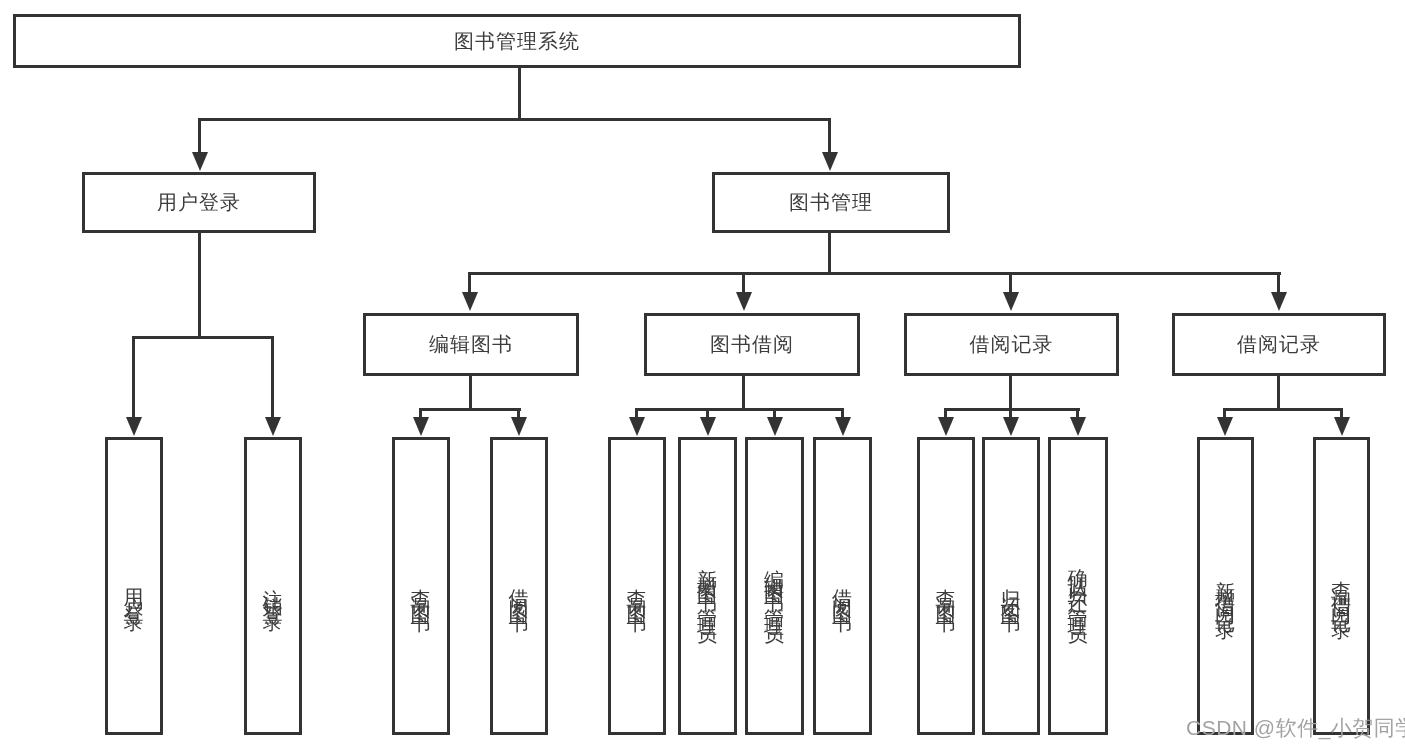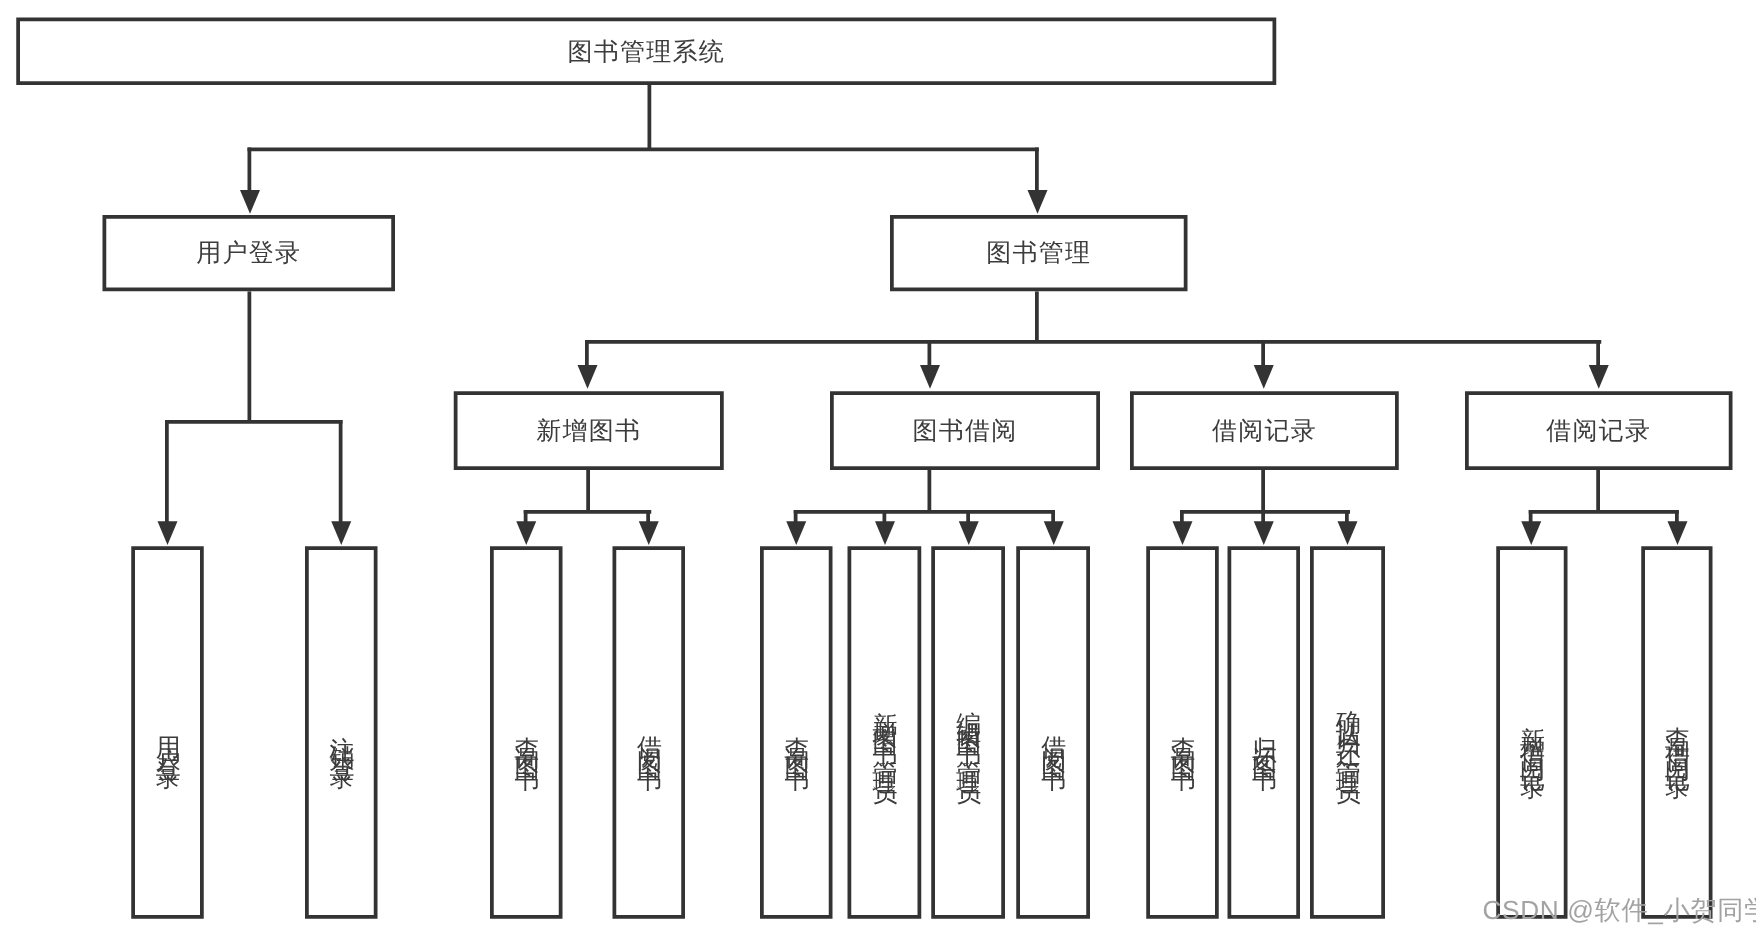--- a/index.html
+++ b/index.html
@@ -100,22 +100,22 @@
   <div class="vline" style="left:1223px;top:408px;height:12px"></div>
   <div class="arrow" style="left:1217px;top:417px"></div>
   <div class="vline" style="left:1340px;top:408px;height:12px"></div>
   <div class="arrow" style="left:1334px;top:417px"></div>
 
   <div class="box" style="left:13px;top:14px;width:1008px;height:54px">图书管理系统</div>
 
   <div class="box" style="left:82px;top:172px;width:234px;height:61px">用户登录</div>
   <div class="box" style="left:712px;top:172px;width:238px;height:61px">图书管理</div>
 
-  <div class="box" style="left:363px;top:313px;width:216px;height:63px">新增图书</div>
-  <div class="box" style="left:664px;top:313px;width:216px;height:63px">图书借阅</div>
+  <div class="box" style="left:363px;top:313px;width:216px;height:63px">编辑图书</div>
+  <div class="box" style="left:644px;top:313px;width:216px;height:63px">图书借阅</div>
   <div class="box" style="left:904px;top:313px;width:215px;height:63px">借阅记录</div>
   <div class="box" style="left:1172px;top:313px;width:214px;height:63px">借阅记录</div>
 
   <div class="box vbox" style="left:105px;width:58px">用户登录</div>
   <div class="box vbox" style="left:244px;width:58px">注销登录</div>
 
   <div class="box vbox" style="left:392px;width:58px">查询图书</div>
   <div class="box vbox" style="left:490px;width:58px">借阅图书</div>
 
   <div class="box vbox" style="left:608px;width:58px">查询图书</div>

